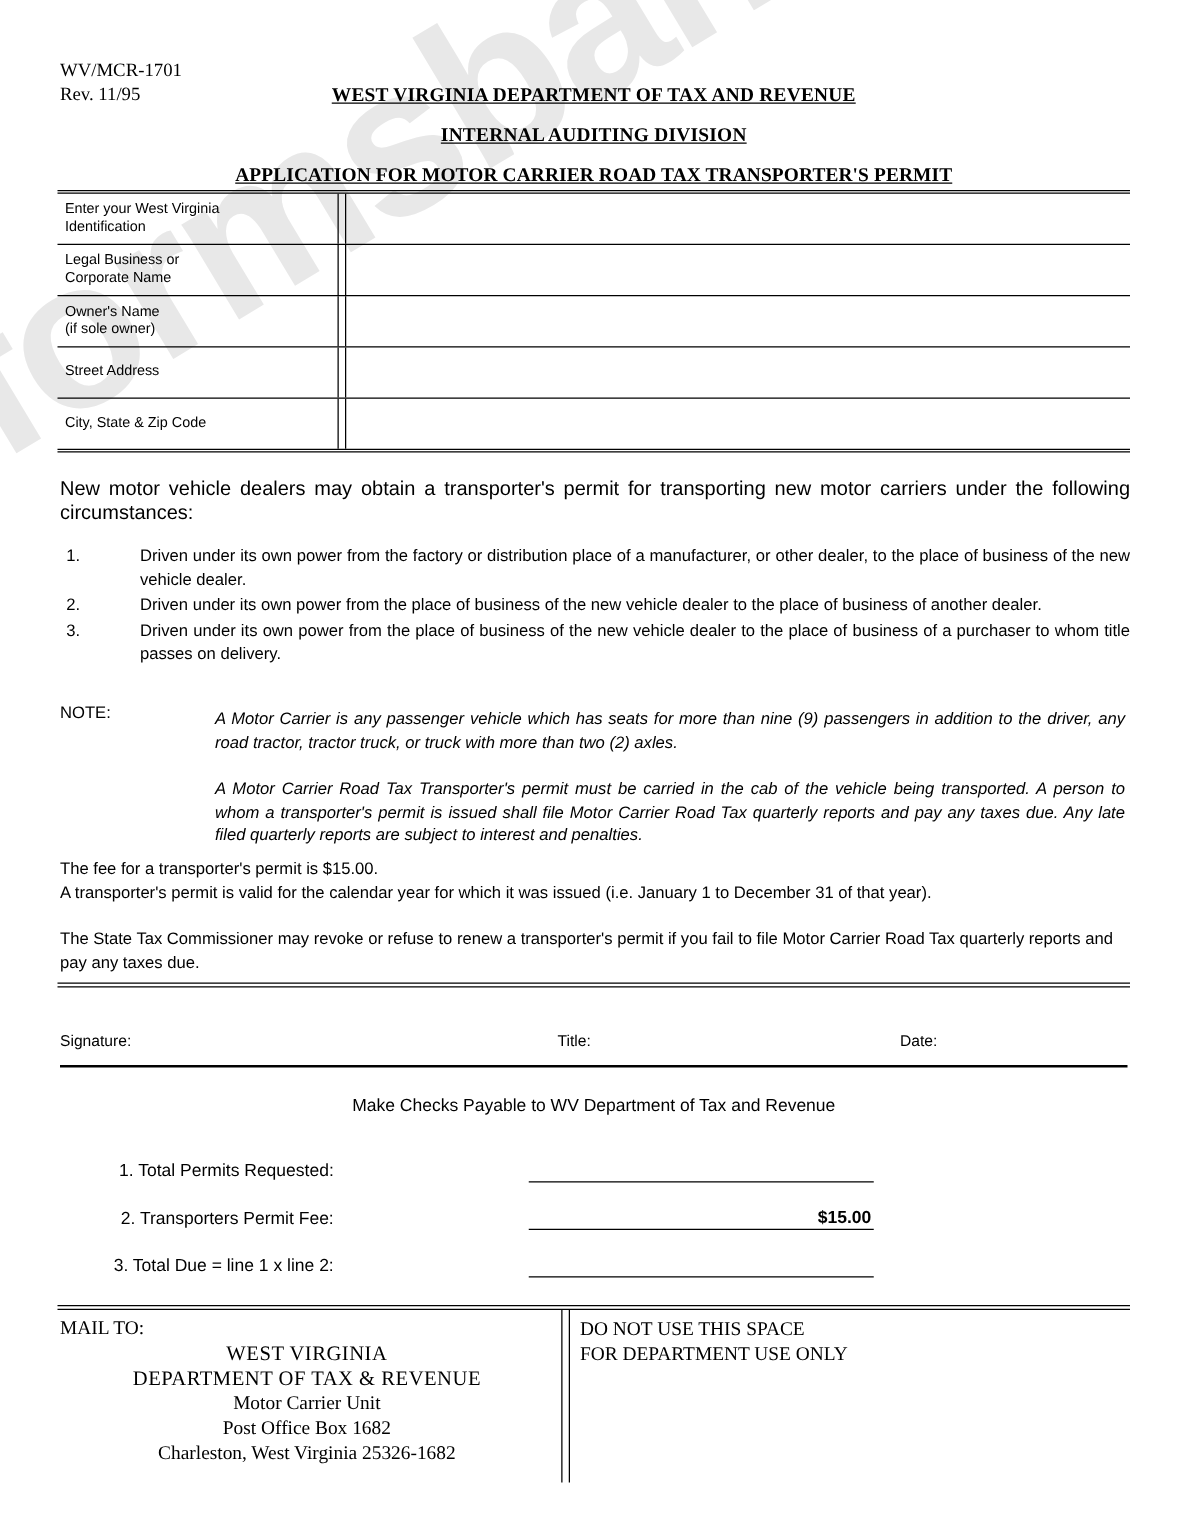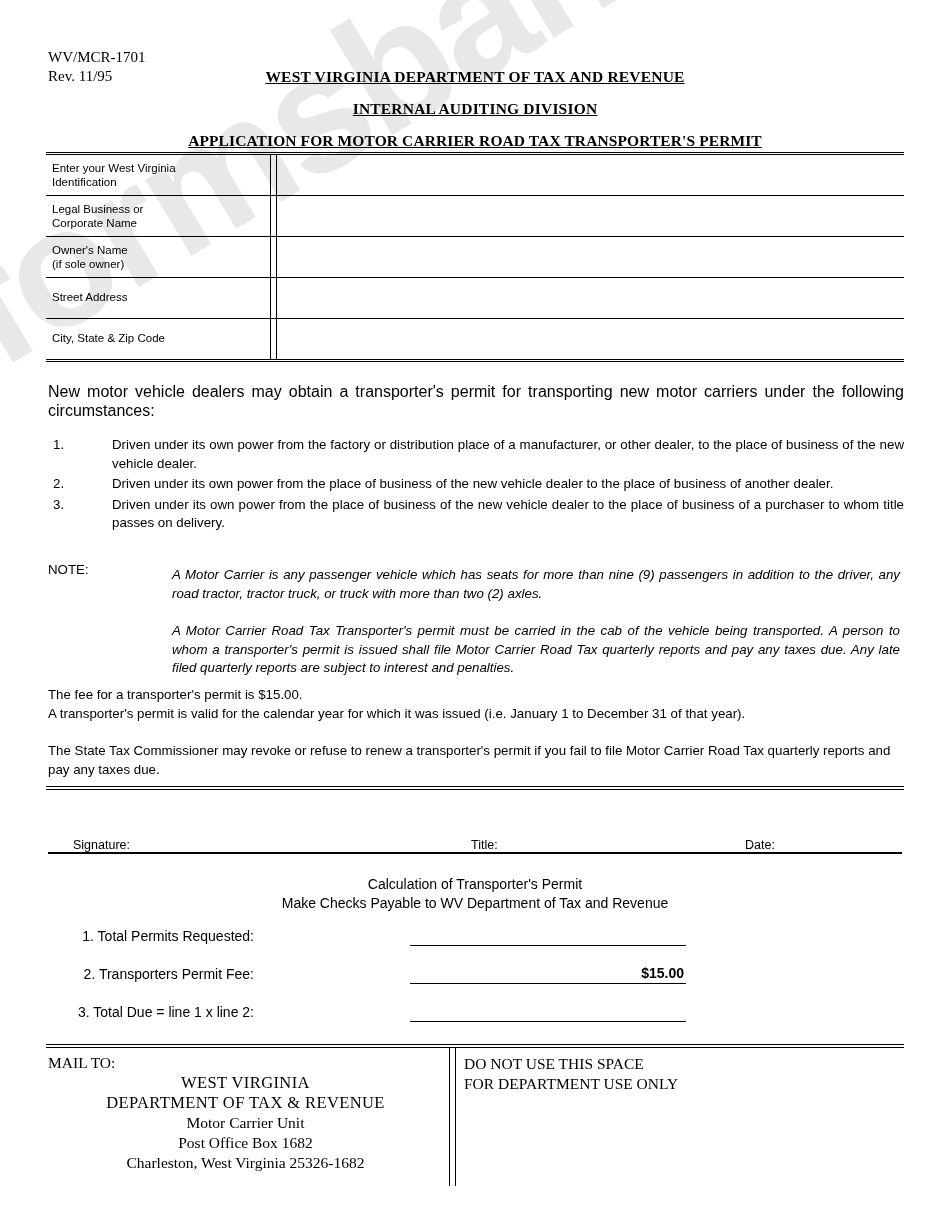--- a/index.html
+++ b/index.html
@@ -187,23 +187,22 @@
   
   .sigrow {
     position: absolute;
     left: 48px;
     top: 828px;
     width: 854px;
     height: 26px;
   }
   .sigrow .sl {
     position: absolute;
-    bottom: 2px;
+    bottom: 14px;
     font-size: 12.5px;
-    margin-left: 25px;
   }
   .sig-signature { left: 0; }
   .sig-title { left: 398px; }
   .sig-date { left: 672px; }
   .sigline {
     position: absolute;
     left: 48px;
     top: 852px;
     width: 854px;
     border-top: 2.2px solid #000;
@@ -214,21 +213,21 @@
     position: absolute;
     left: 0;
     top: 875px;
     width: 950px;
     text-align: center;
     font-size: 14px;
     line-height: 19px;
   }
   .calclines {
     position: absolute;
-    left: 0;
+    left: 13px;
     top: 928px;
     width: 799px;
   }
   .calcrow {
     position: relative;
     height: 38px;
   }
   .clabel {
     position: absolute;
     right: 545px;
@@ -384,21 +383,20 @@
     <div class="thickrule"></div>
 
     <div class="sigrow">
       <span class="sl sig-signature">Signature:</span>
       <span class="sl sig-title">Title:</span>
       <span class="sl sig-date">Date:</span>
     </div>
     <div class="sigline"></div>
 
     <div class="calchead">
-      <div>Calculation of Transporter's Permit</div>
       <div>Make Checks Payable to WV Department of Tax and Revenue</div>
     </div>
 
     <div class="calclines">
       <div class="calcrow">
         <span class="clabel">1. Total Permits Requested:</span>
         <span class="cline"></span>
         <span class="camount"></span>
       </div>
       <div class="calcrow">

